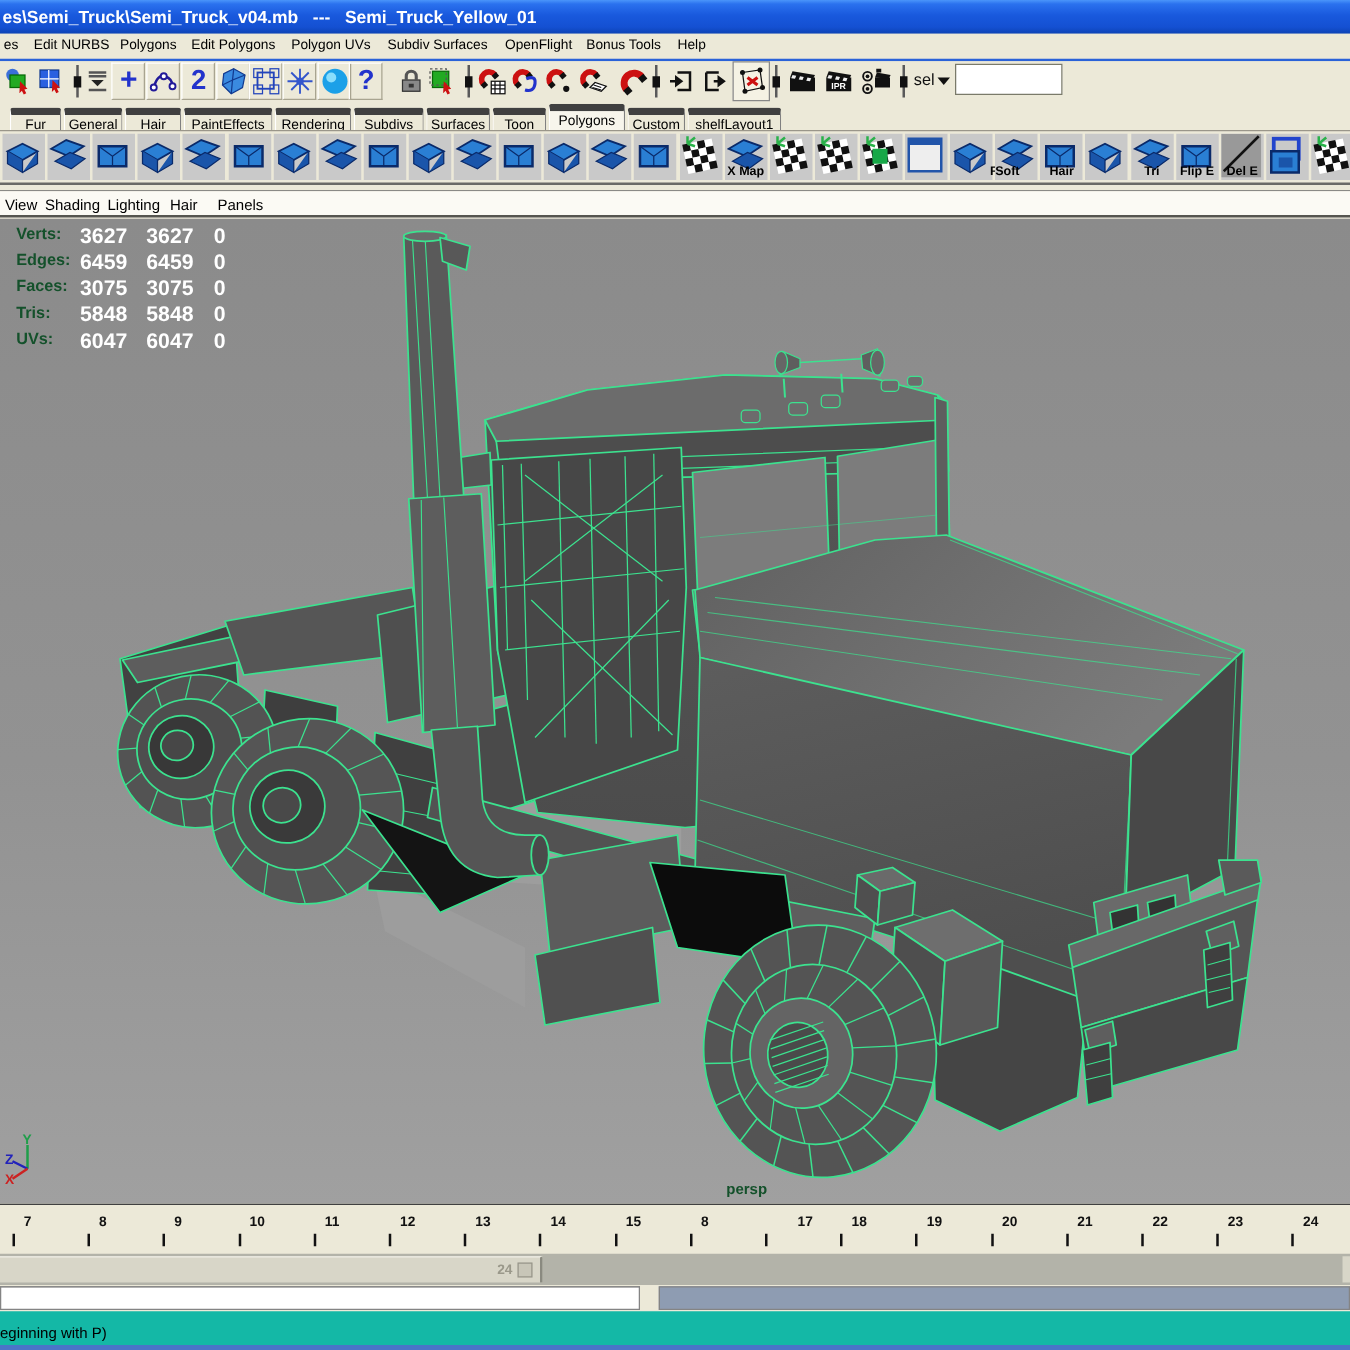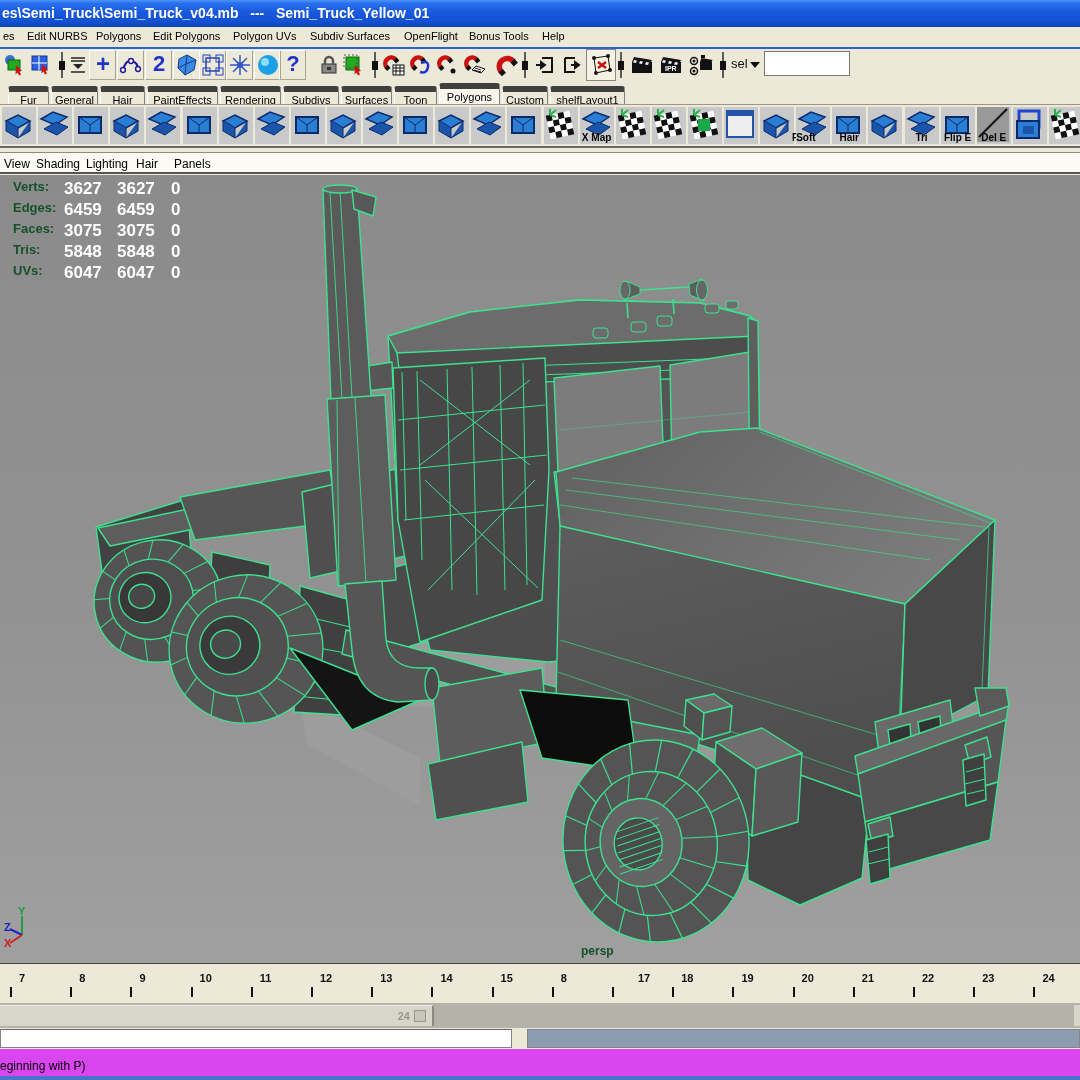--- a/index.html
+++ b/index.html
@@ -24,21 +24,21 @@
 .hud{position:absolute;font-size:13px;font-weight:bold;color:#14512b;}
 .hudv{position:absolute;font-size:17px;font-weight:bold;color:#fff;}
 #timeline{left:0;top:963px;width:1080px;height:40px;background:#ECE9D8;border-top:1px solid #404040;}
 .tnum{position:absolute;top:8px;font-size:11px;font-weight:bold;color:#111;}
 .tick{position:absolute;top:23px;width:2px;height:10px;background:#111;}
 #rangerow{left:0;top:1003px;width:1080px;height:25px;background:#b3b3a9;}
 #rangebar{position:absolute;left:0;top:2px;width:434px;height:21px;background:#d8d6c8;border-right:2px solid #8a8a80;border-top:1px solid #efeee6;}
 #cmdline{left:0;top:1028px;width:1080px;height:21px;background:#ECE9D8;}
 #cmdin{position:absolute;left:0;top:1px;width:512px;height:19px;background:#fff;border:1px solid #848484;border-top:1px solid #666;}
 #cmdout{position:absolute;left:527px;top:1px;width:553px;height:19px;background:#8e9cb2;border:1px solid #848484;}
-#helpline{left:0;top:1049px;width:1080px;height:28px;background:#d946ef;font-size:12px;color:#000;padding-left:16px;}
+#helpline{left:0;top:1049px;width:1080px;height:28px;background:#14b8a6;font-size:12px;color:#000;padding-left:16px;}
 #bottomblue{left:0;top:1076px;width:1080px;height:4px;background:#4a74c8;}
 </style></head>
 <body>
 <div class="abs" id="titlebar"><span style="margin-left:2px">es\Semi_Truck\Semi_Truck_v04.mb&nbsp;&nbsp;&nbsp;---&nbsp;&nbsp;&nbsp;Semi_Truck_Yellow_01</span></div>
 <div class="abs" id="menubar">
 <span class="mi" style="left:3px">es</span>
 <span class="mi" style="left:27px">Edit NURBS</span>
 <span class="mi" style="left:96px">Polygons</span>
 <span class="mi" style="left:153px">Edit Polygons</span>
 <span class="mi" style="left:233px">Polygon UVs</span>

